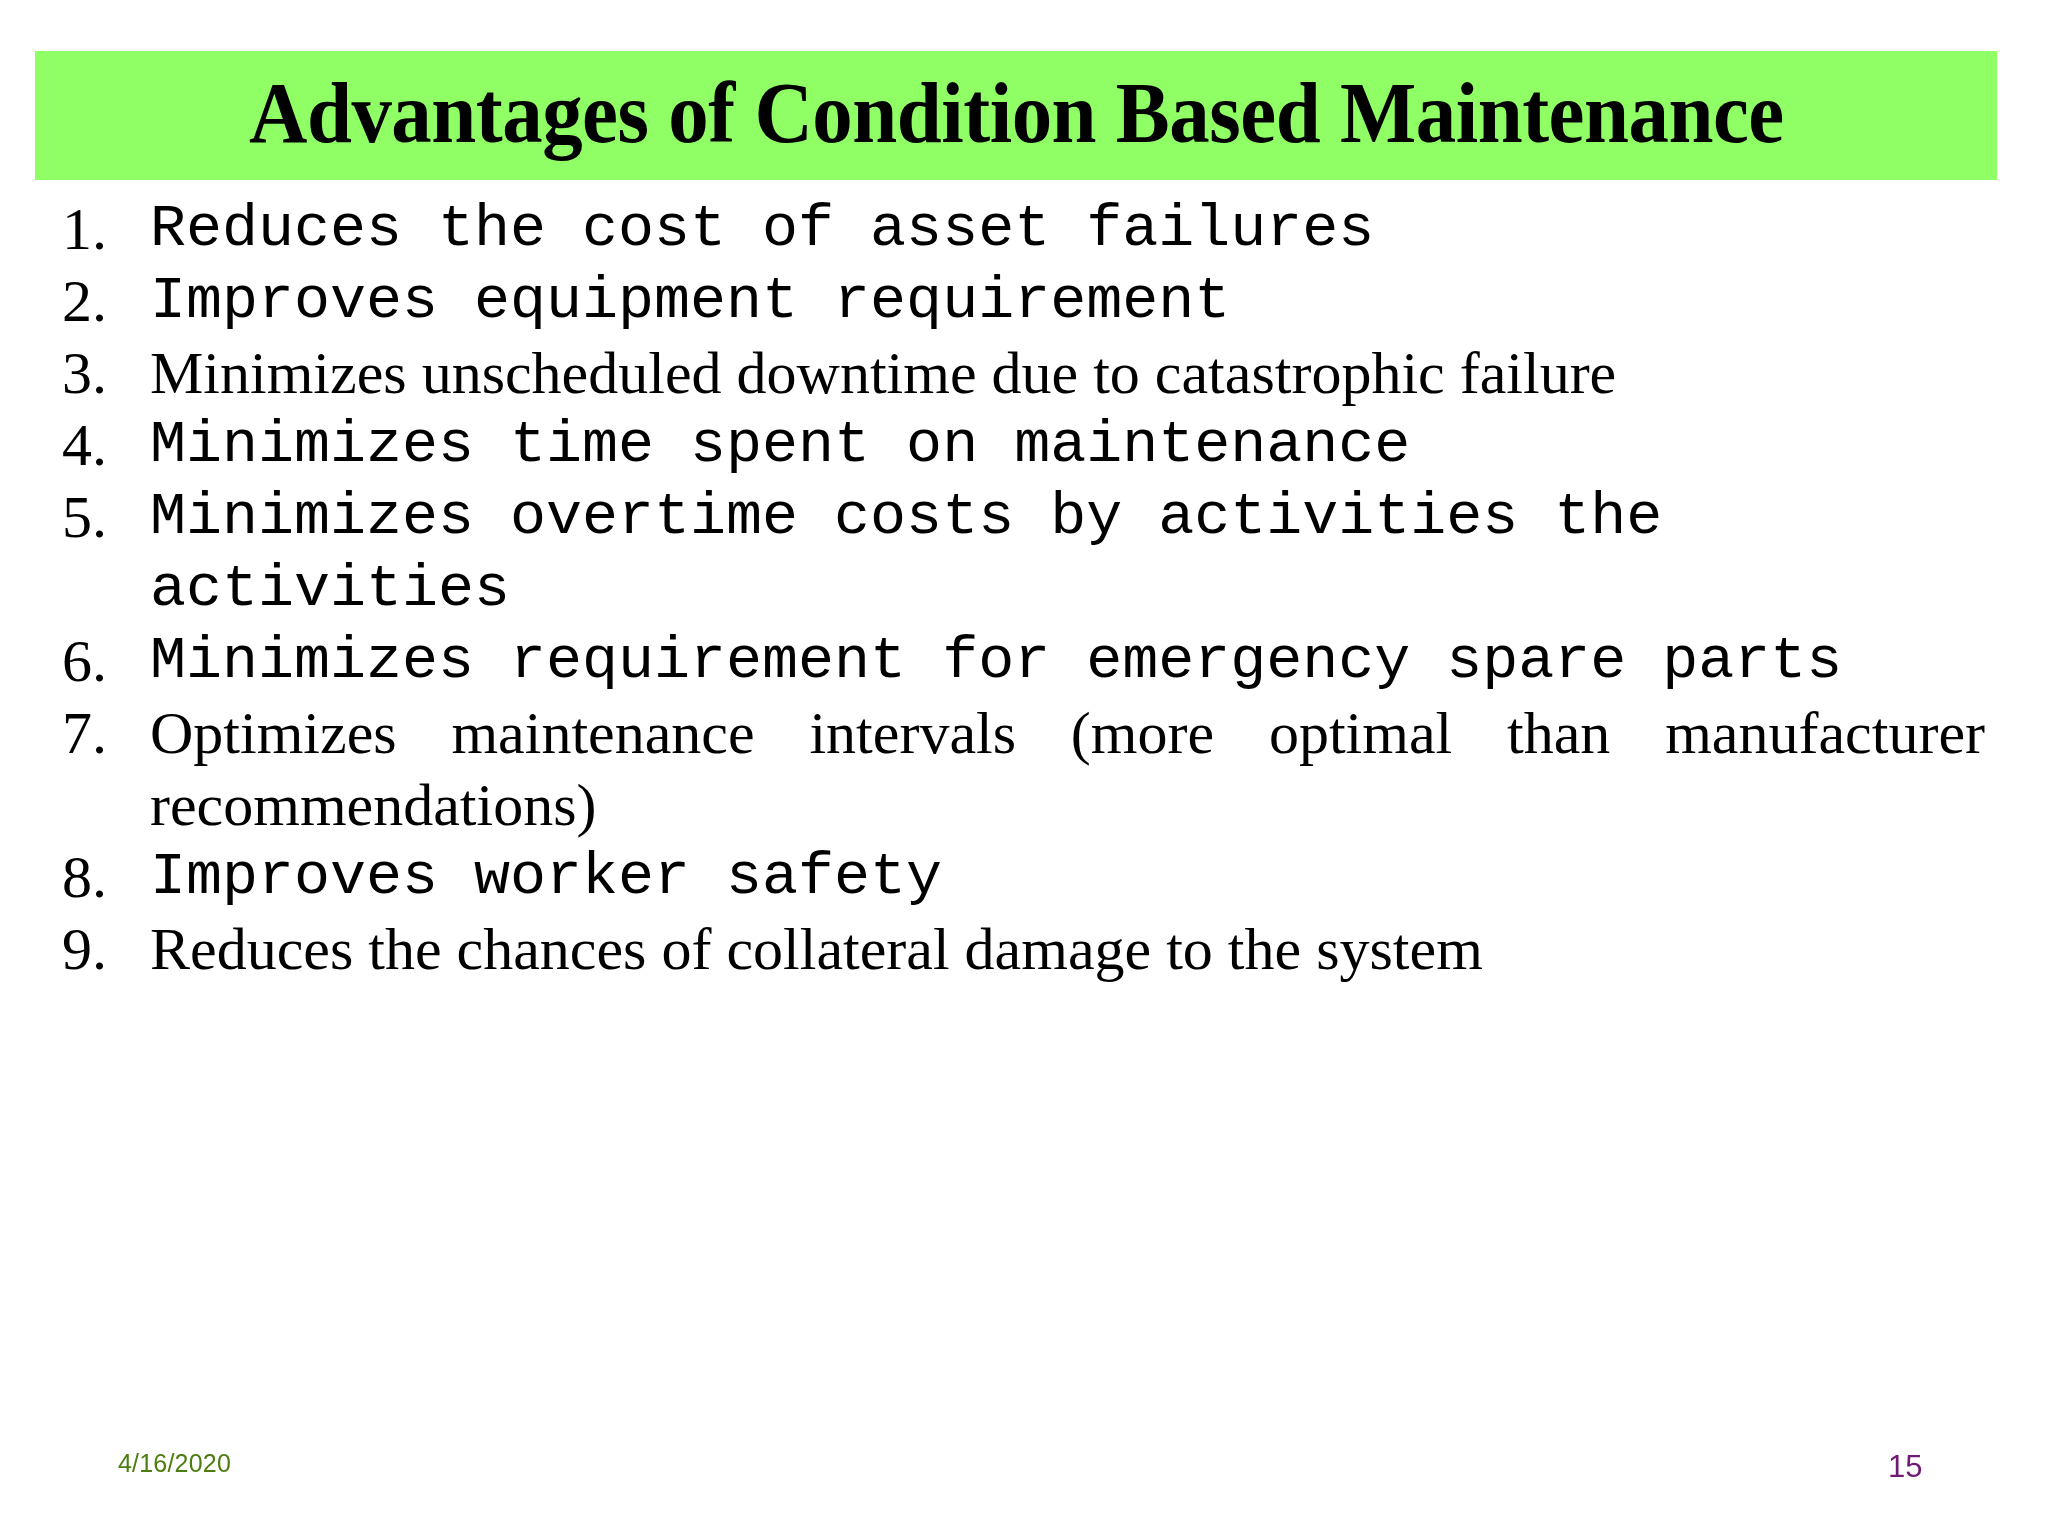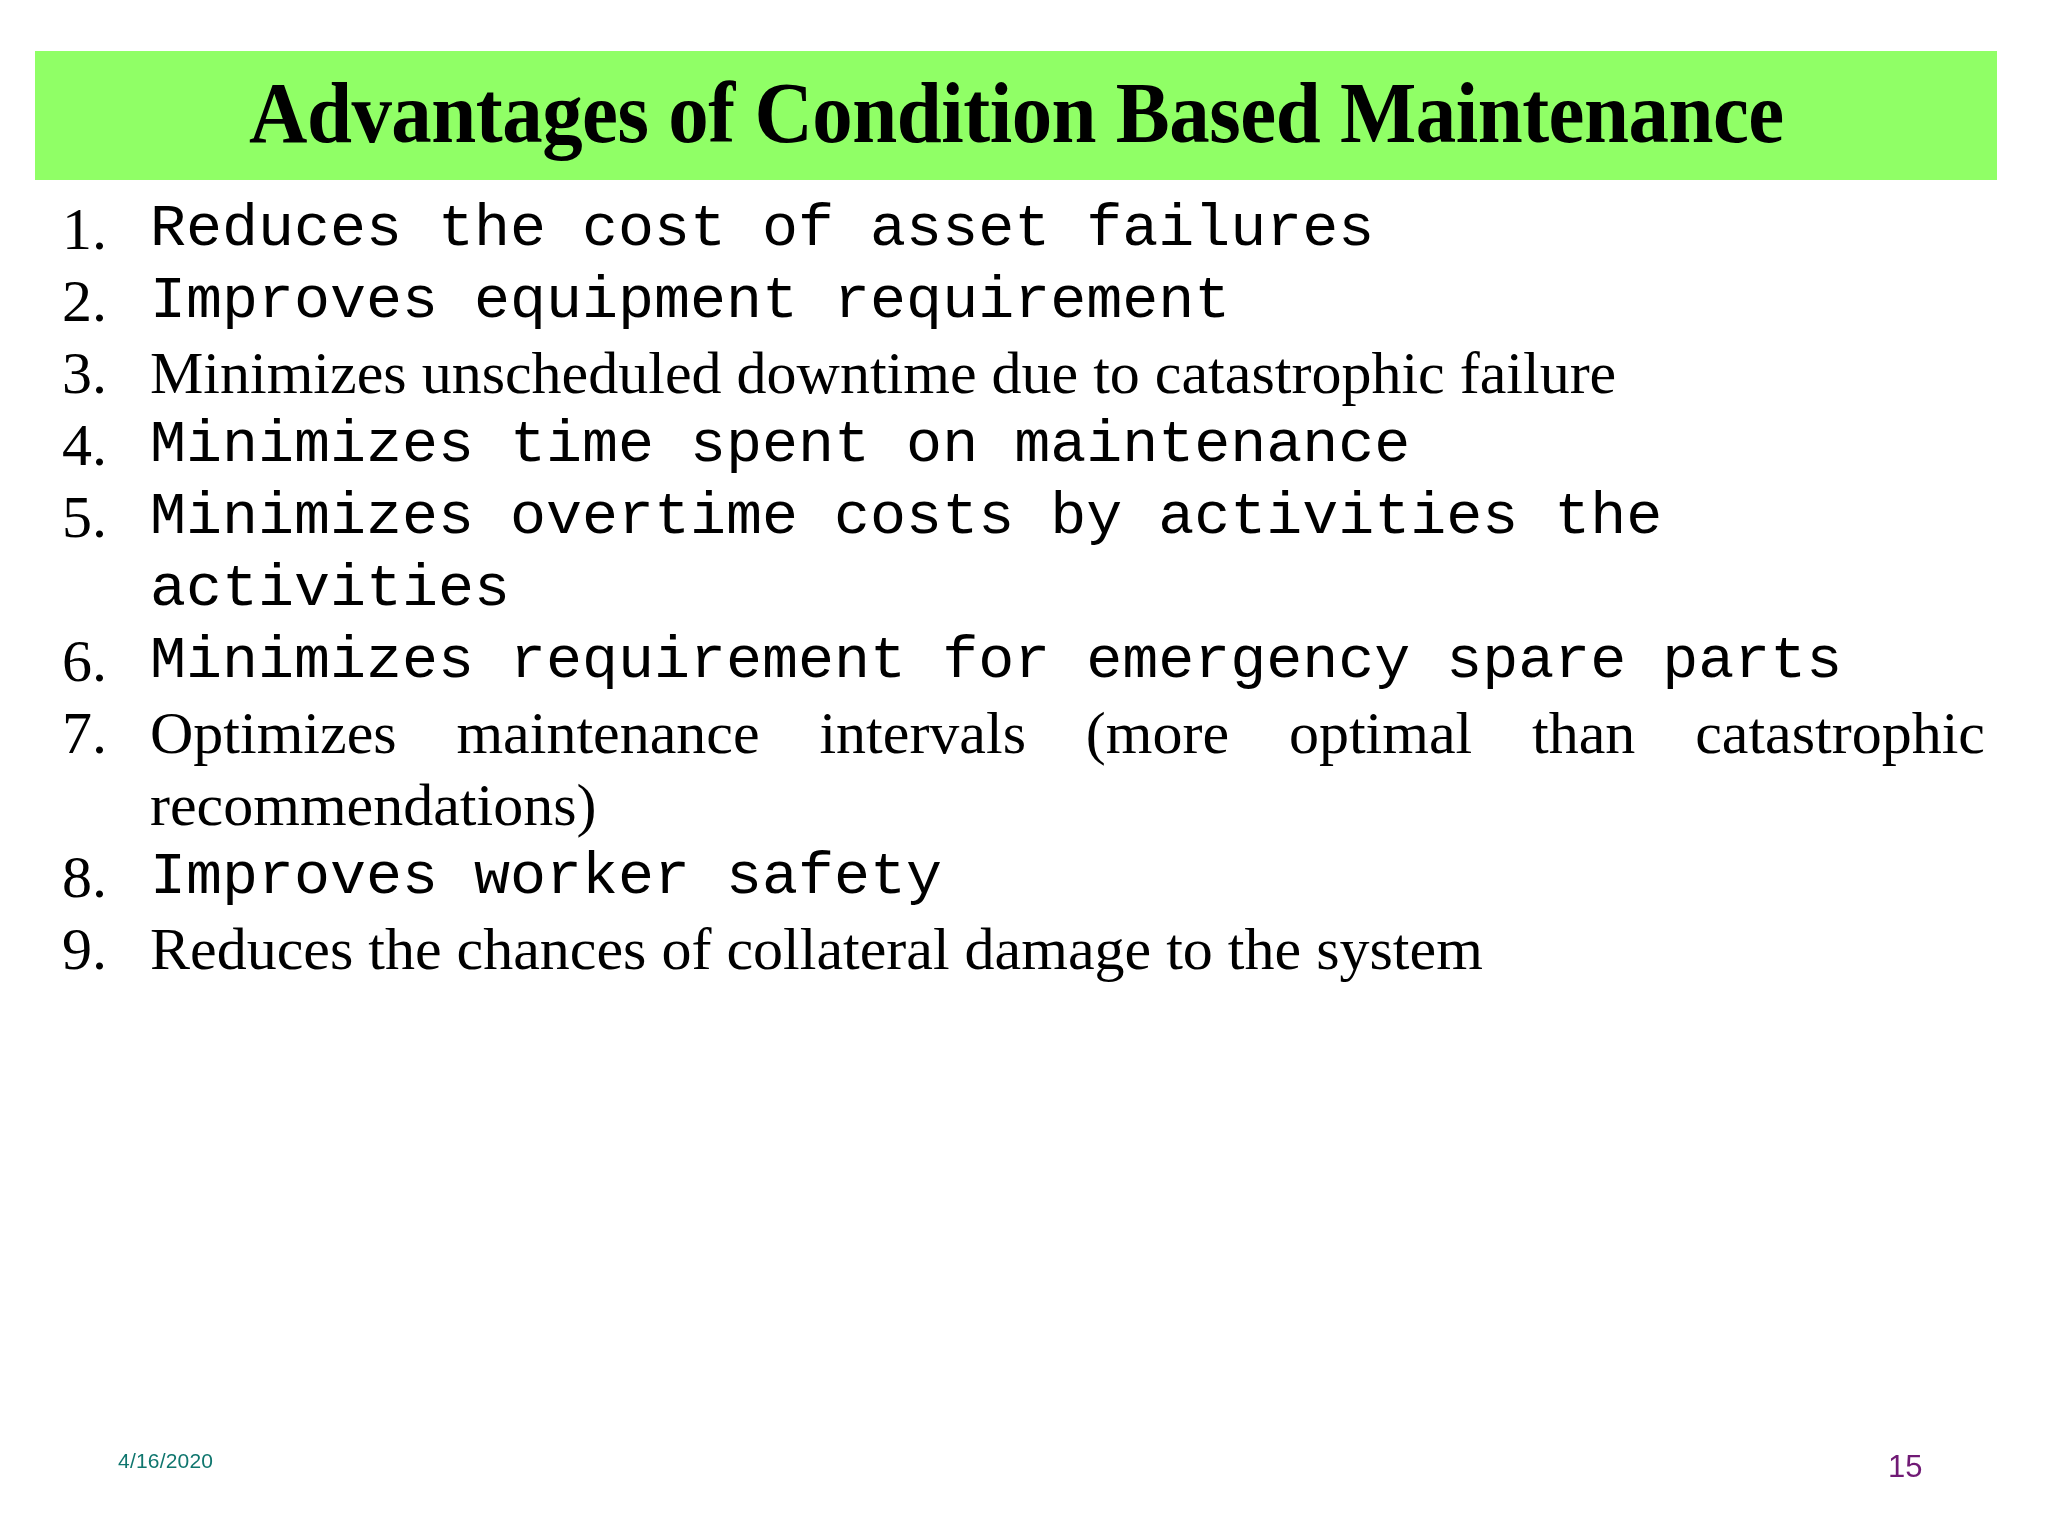--- a/index.html
+++ b/index.html
@@ -89,22 +89,22 @@
     text-align: left;
     font-family: Liberation Mono, monospace;
   }
 
   
   .footer-date {
     position: absolute;
     left: 118px;
     top: 1449px;
     font-family: "Liberation Sans", "DejaVu Sans", sans-serif;
-    font-size: 21px;
-    color: #0f766e;
+    font-size: 25px;
+    color: #4d7c0f;
     letter-spacing: 0.2px;
   }
   .footer-page {
     position: absolute;
     left: 1888px;
     top: 1449px;
     font-family: "Liberation Sans", "DejaVu Sans", sans-serif;
     font-size: 31px;
     color: #701a75;
   }
@@ -145,21 +145,21 @@
       <span class="li-text single">Minimizes overtime costs by activities the activities</span>
     </div>
 
     <div class="li">
       <span class="li-num">6.</span>
       <span class="li-text single">Minimizes requirement for emergency spare parts</span>
     </div>
 
     <div class="li">
       <span class="li-num">7.</span>
-      <span class="li-text">Optimizes maintenance intervals (more optimal than catastrophic recommendations)</span>
+      <span class="li-text">Optimizes maintenance intervals (more optimal than manufacturer recommendations)</span>
     </div>
 
     <div class="li">
       <span class="li-num">8.</span>
       <span class="li-text single">Improves worker safety</span>
     </div>
 
     <div class="li">
       <span class="li-num">9.</span>
       <span class="li-text">Reduces the chances of collateral damage to the system</span>

